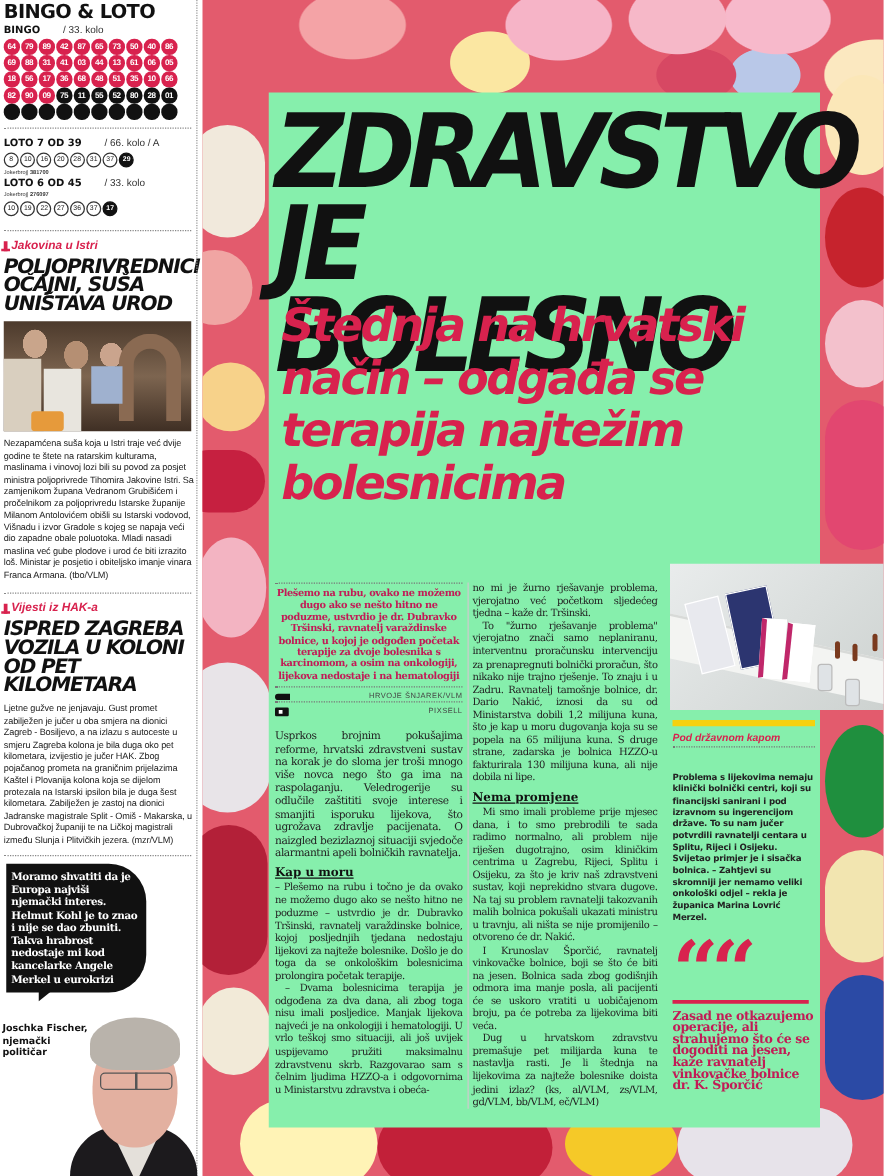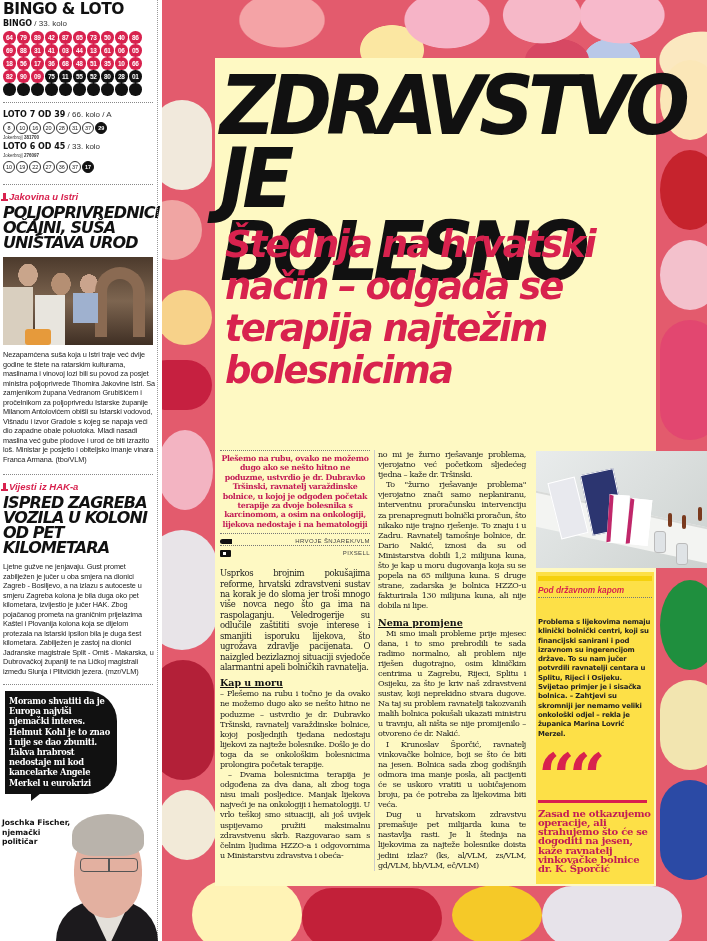--- a/index.html
+++ b/index.html
@@ -23,21 +23,21 @@
   .pill { position: absolute; border-radius: 999px; }
   .disc { position: absolute; border-radius: 50%; }
 
   
   #left { position: absolute; left: 0; top: 0; width: 160px; height: 941px; background: #fff; }
   #left .vsep { position: absolute; right: 2px; top: 0; bottom: 0; border-right: 1px dotted #999; }
   .lp { padding: 0 4px 0 3px; }
   .bingo-title { font-family: "DejaVu Sans", sans-serif; font-weight: 900; font-size: 15.5px; letter-spacing: -0.5px; line-height: 17px; padding-top: 1px; }
   .subhead { font-size: 8px; line-height: 11px; }
   .subhead b { font-family: "DejaVu Sans", sans-serif; font-weight: 900; }
-  .subhead .light { color: #333; }
+  .subhead .light { color: #333; padding-left: 16px; }
   .ball-grid { display: grid; grid-template-columns: repeat(10, 12.5px); grid-auto-rows: 13px; column-gap: 1.5px; margin-top: 2px; }
   .ball { width: 12.5px; height: 12.5px; border-radius: 50%; color: #fff; font-size: 6.5px; font-weight: bold; display: flex; align-items: center; justify-content: center; letter-spacing: -0.3px; }
   .ball.red { background: #d8224e; }
   .ball.blk { background: #111; }
   .dotsep { border-top: 1px dotted #888; margin: 6px 3px 6px 0; }
   .loto-row { display: flex; gap: 1.2px; margin-top: 2px; }
   .lball { width: 12px; height: 12px; border-radius: 50%; border: 0.8px solid #333; font-size: 5.5px; display: flex; align-items: center; justify-content: center; color: #222; }
   .lball.fill { background: #111; color: #fff; border-color: #111; font-weight: bold; }
   .joker { font-size: 4.5px; color: #333; line-height: 7px; }
   .joker b { font-weight: 900; }
@@ -62,21 +62,21 @@
   .person-cap { position: absolute; left: 2px; top: 818px; font-family: "DejaVu Sans", sans-serif; font-weight: bold; font-size: 7.6px; line-height: 9.5px; }
   .portrait { position: absolute; left: 52px; top: 806px; width: 106px; height: 135px; overflow: hidden; }
   .portrait .suit { position: absolute; left: 4px; top: 95px; width: 102px; height: 50px; background: #1c1a1d; border-radius: 40px 40px 0 0; }
   .portrait .shirt { position: absolute; left: 38px; top: 100px; width: 38px; height: 40px; background: #e4e0da; clip-path: polygon(0 0, 100% 0, 50% 100%); }
   .portrait .face { position: absolute; left: 22px; top: 22px; width: 68px; height: 90px; background: #e3b0a0; border-radius: 46% 46% 48% 48%; }
   .portrait .hair { position: absolute; left: 20px; top: 8px; width: 72px; height: 42px; background: #b9b3ab; border-radius: 50% 50% 30% 30%; }
   .portrait .glasses { position: absolute; left: 28px; top: 52px; width: 58px; height: 14px; border: 1.5px solid #555; border-radius: 4px; }
   .portrait .glasses:after { content: ""; position: absolute; left: 27px; top: -1px; width: 1.5px; height: 14px; background: #555; }
 
   
-  #panel { position: absolute; left: 215px; top: 58px; width: 441px; height: 828px; background: #fef9c3; }
+  #panel { position: absolute; left: 215px; top: 74px; width: 441px; height: 828px; background: #86efac; }
   .big-head { position: absolute; left: 5px; top: 0; width: 440px; font-family: "DejaVu Sans", sans-serif; font-weight: 900; font-style: italic; font-size: 76px; line-height: 68px; letter-spacing: -6px; color: #111; text-transform: uppercase; transform: scaleY(1.08); transform-origin: top left; }
   .big-head div:first-child { margin-top: 10px; }
   .sub-head { position: absolute; left: 10px; top: 166px; width: 410px; font-family: "DejaVu Sans", sans-serif; font-weight: bold; font-style: italic; font-size: 37px; line-height: 42px; letter-spacing: -2px; color: #d8224e; }
 
   
   .colA { position: absolute; left: 5px; top: 392px; width: 150px; }
   .colB { position: absolute; left: 159px; top: 392px; width: 152px; border-left: 1px solid #ccc; padding-left: 3px; }
   .lead-quote { border-top: 1px dotted #777; padding-top: 3px; font-family: "DejaVu Serif", serif; font-weight: bold; color: #c21b56; font-size: 7.8px; line-height: 9.4px; text-align: center; letter-spacing: -0.3px; }
   .credit { border-top: 1px dotted #777; margin-top: 4px; padding-top: 3px; display: flex; justify-content: space-between; align-items: center; font-size: 6px; color: #444; letter-spacing: 0.4px; height: 12px; }
   .credit + .credit { margin-top: 0; }
@@ -89,21 +89,21 @@
   .body-serif p { text-indent: 8px; }
   .body-serif p.noind { text-indent: 0; }
   .subsec { font-family: "DejaVu Serif", serif; font-weight: bold; font-size: 9.5px; line-height: 13px; text-decoration: underline; margin-top: 4px; }
 
   
   .rphoto { position: absolute; left: 536px; top: 451px; width: 171px; height: 117px; overflow: hidden; background: linear-gradient(135deg, #e9ecec 0%, #cdd2d0 100%); }
   .rphoto .tray { position: absolute; left: 0; top: 58px; width: 171px; height: 36px; background: #f3f4f2; transform: skewY(12deg); border-top: 2px solid #d8dad8; }
   .rphoto .box { position: absolute; background: #2c3570; border: 1px solid #fff; }
   .rphoto .vial { position: absolute; width: 12px; height: 22px; border-radius: 3px; background: #dfe3e6; border: 1px solid #bbb; }
   .rphoto .amp { position: absolute; width: 4px; height: 14px; background: #7a3a1e; border-radius: 2px; }
-  .side-box { position: absolute; left: 536px; top: 572px; width: 118px; height: 312px; background: #fde047; padding: 2px 2px 0 2px; }
+  .side-box { position: absolute; left: 536px; top: 572px; width: 118px; height: 312px; background: #86efac; padding: 2px 2px 0 2px; }
   .yellowbar { height: 5px; background: #f5d10e; margin-top: 2px; }
   .side-kicker { color: #d8224e; font-weight: bold; font-style: italic; font-size: 8.3px; line-height: 12px; border-bottom: 1px dotted #777; padding-bottom: 1px; margin-top: 3px; }
   .side-head { font-family: "DejaVu Sans", sans-serif; font-weight: 900; font-style: italic; font-size: 11.4px; line-height: 12.5px; letter-spacing: -0.6px; margin-top: 4px; }
   .side-body { font-family: "DejaVu Sans", sans-serif; font-weight: bold; font-size: 6.9px; line-height: 9.3px; color: #222; margin-top: 20px; letter-spacing: -0.15px; }
   .quote-marks { color: #d8224e; font-family: "DejaVu Serif", serif; font-weight: bold; font-size: 64px; line-height: 40px; height: 40px; margin-top: 18px; letter-spacing: -6px; }
   .quote-rule { height: 3px; background: #d8224e; margin-top: 3px; width: 96%; }
   .side-quote { font-family: "DejaVu Serif", serif; font-weight: bold; font-size: 10px; line-height: 9.2px; color: #c21b56; margin-top: 6px; letter-spacing: -0.3px; }
 </style>
 </head>
 <body>

